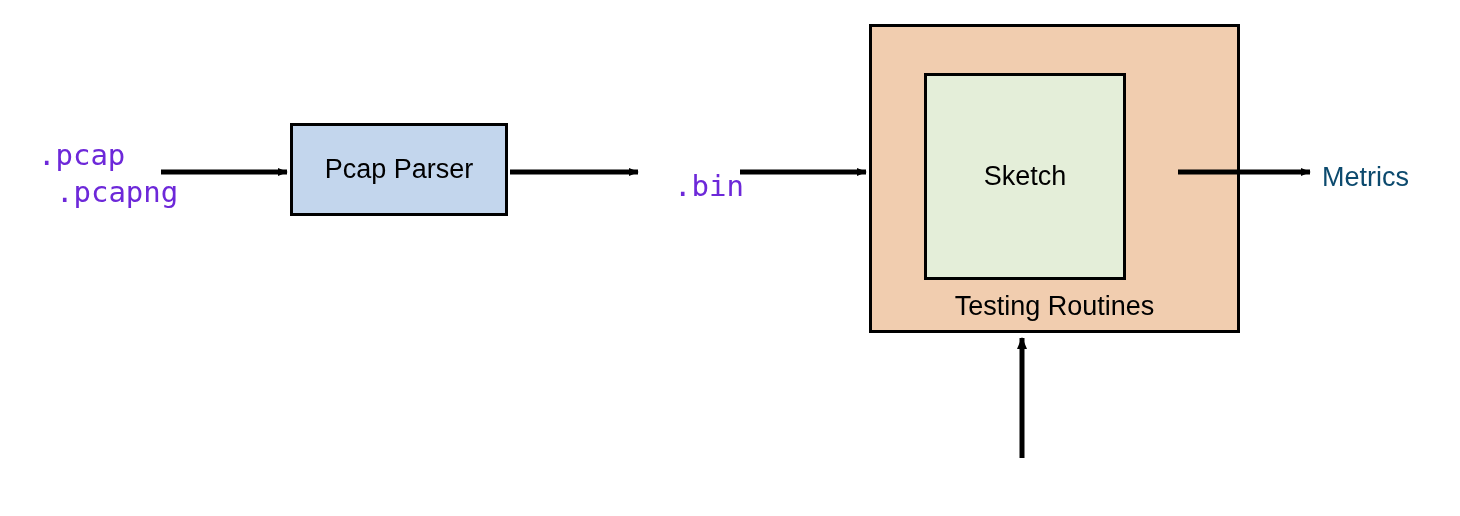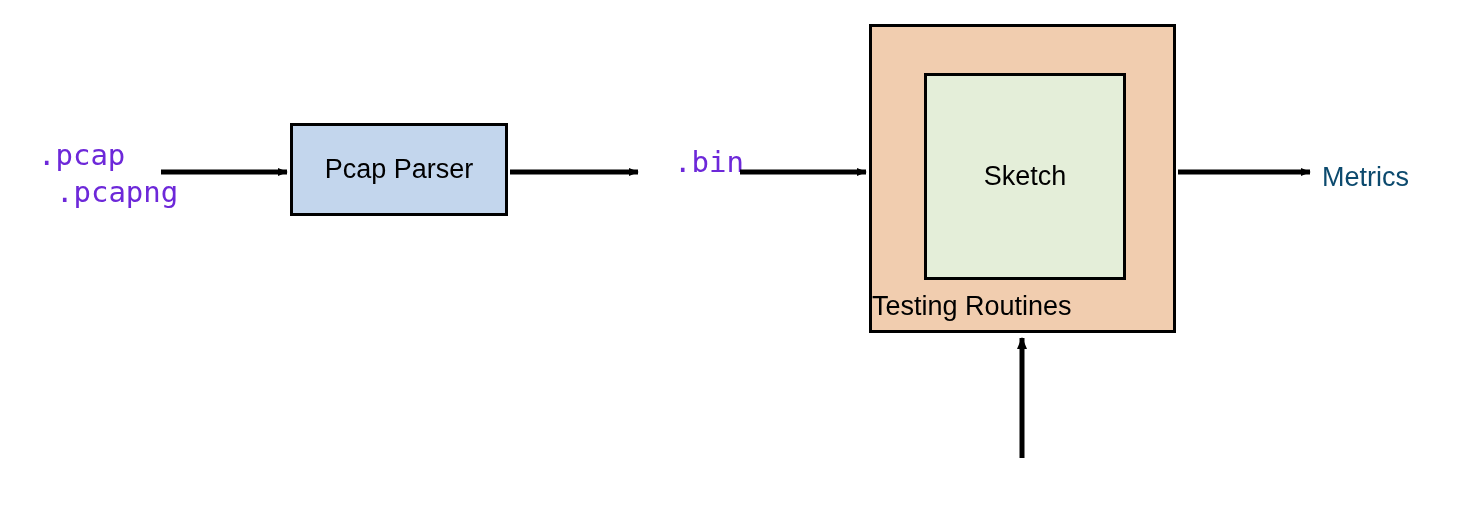--- a/index.html
+++ b/index.html
@@ -57,40 +57,40 @@
     left: 290px;
     top: 123px;
     width: 218px;
     height: 93px;
     background: #c3d6ed;
   }
 
   #testing-routines-box {
     left: 869px;
     top: 24px;
-    width: 307px;
+    width: 371px;
     height: 309px;
     background: #f1cdaf;
     display: block;
   }
 
   #sketch-box {
     left: 52px;
     top: 46px;
     width: 202px;
     height: 207px;
     background: #e4eed9;
   }
 
   #testing-routines-label {
     position: absolute;
     left: 0;
     right: 0;
     bottom: 8px;
-    text-align: left;
+    text-align: center;
     font-family: "Liberation Sans", sans-serif;
     font-size: 27px;
     color: #000000;
     white-space: nowrap;
   }
 
   
   #arrow-layer {
     position: absolute;
     left: 0;
@@ -106,21 +106,21 @@
 <div id="diagram-canvas">
 
   <div class="mono-label" style="left:14px; top:141px;">.pcap</div>
 
   <div class="mono-label" style="left:32px; top:178px;">.pcapng</div>
 
   <div class="box" id="pcap-parser-box">
     <span class="box-label">Pcap Parser</span>
   </div>
 
-  <div class="mono-label" style="left:650px; top:148px;">.bin</div>
+  <div class="mono-label" style="left:650px; top:172px;">.bin</div>
 
   <div class="box" id="testing-routines-box">
 
     <div class="box" id="sketch-box">
       <span class="box-label">Sketch</span>
     </div>
 
     <div id="testing-routines-label">Testing Routines</div>
   </div>
 

